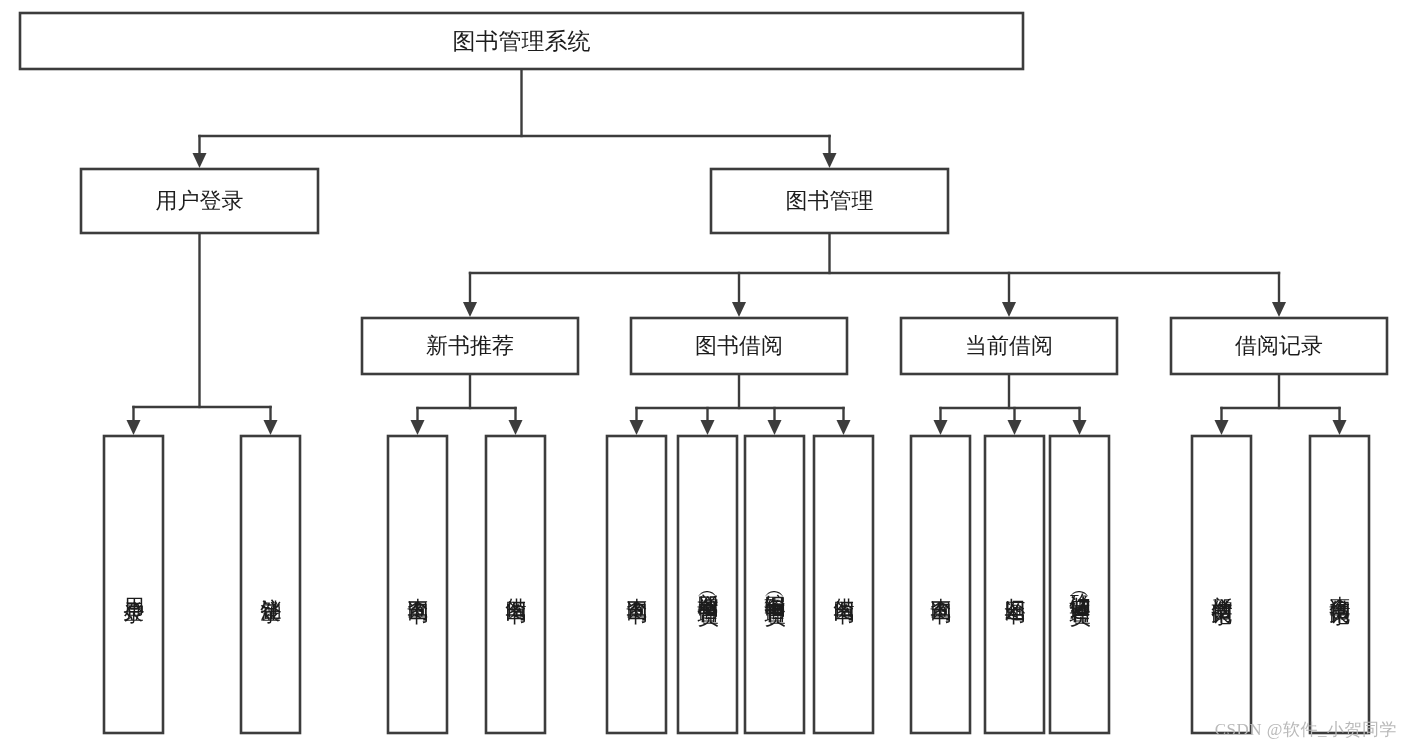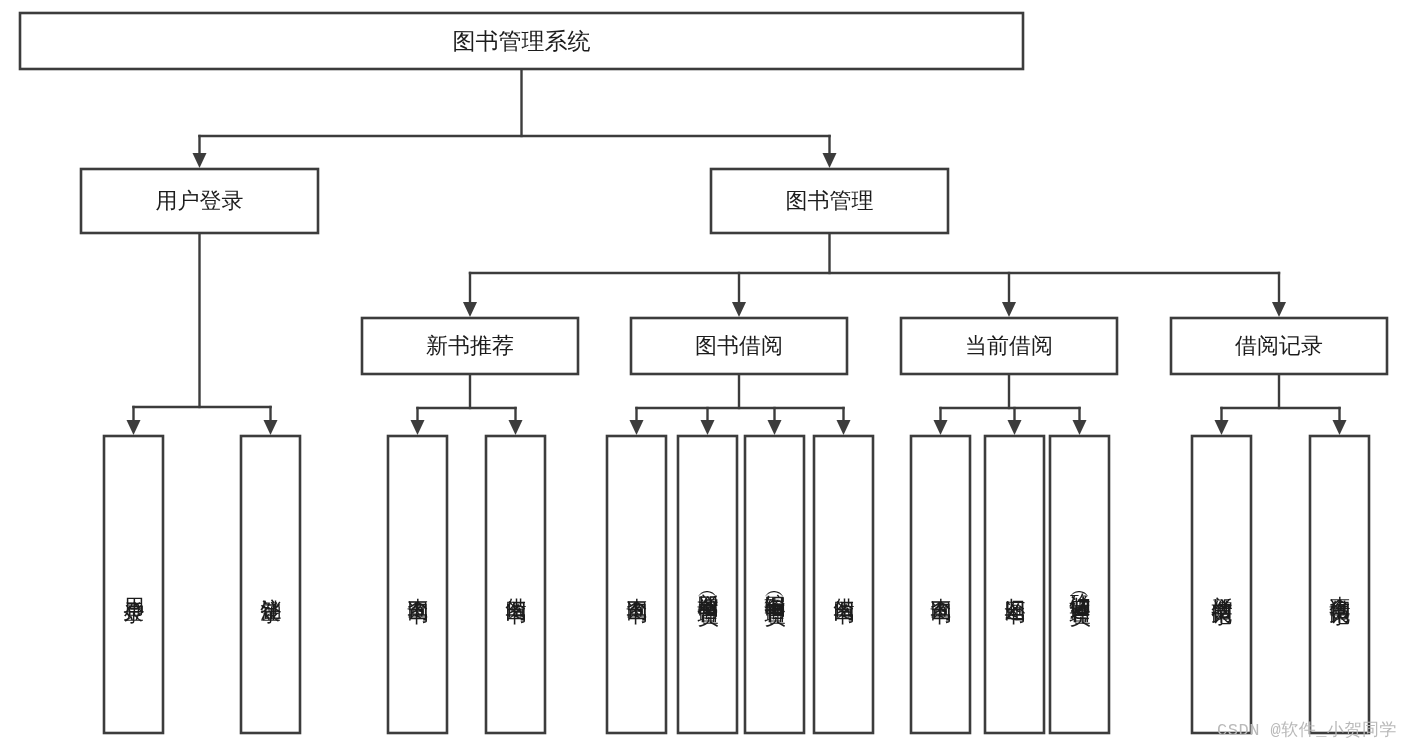--- a/index.html
+++ b/index.html
@@ -69,21 +69,21 @@
     line-height: 1.28;
     letter-spacing: 2px;
     color: #1c1c1c;
     white-space: nowrap;
     pointer-events: none;
   }
   #watermark {
     position: absolute;
     right: 8px;
     bottom: 6px;
-    font-family: Liberation Mono, monospace;
+    font-family: Liberation Serif, serif;
     font-size: 17px;
     color: #b9b9b9;
     letter-spacing: 0.5px;
     user-select: none;
   }
 </style>
 </head>
 <body>
 
 <div id="diagram-root">

